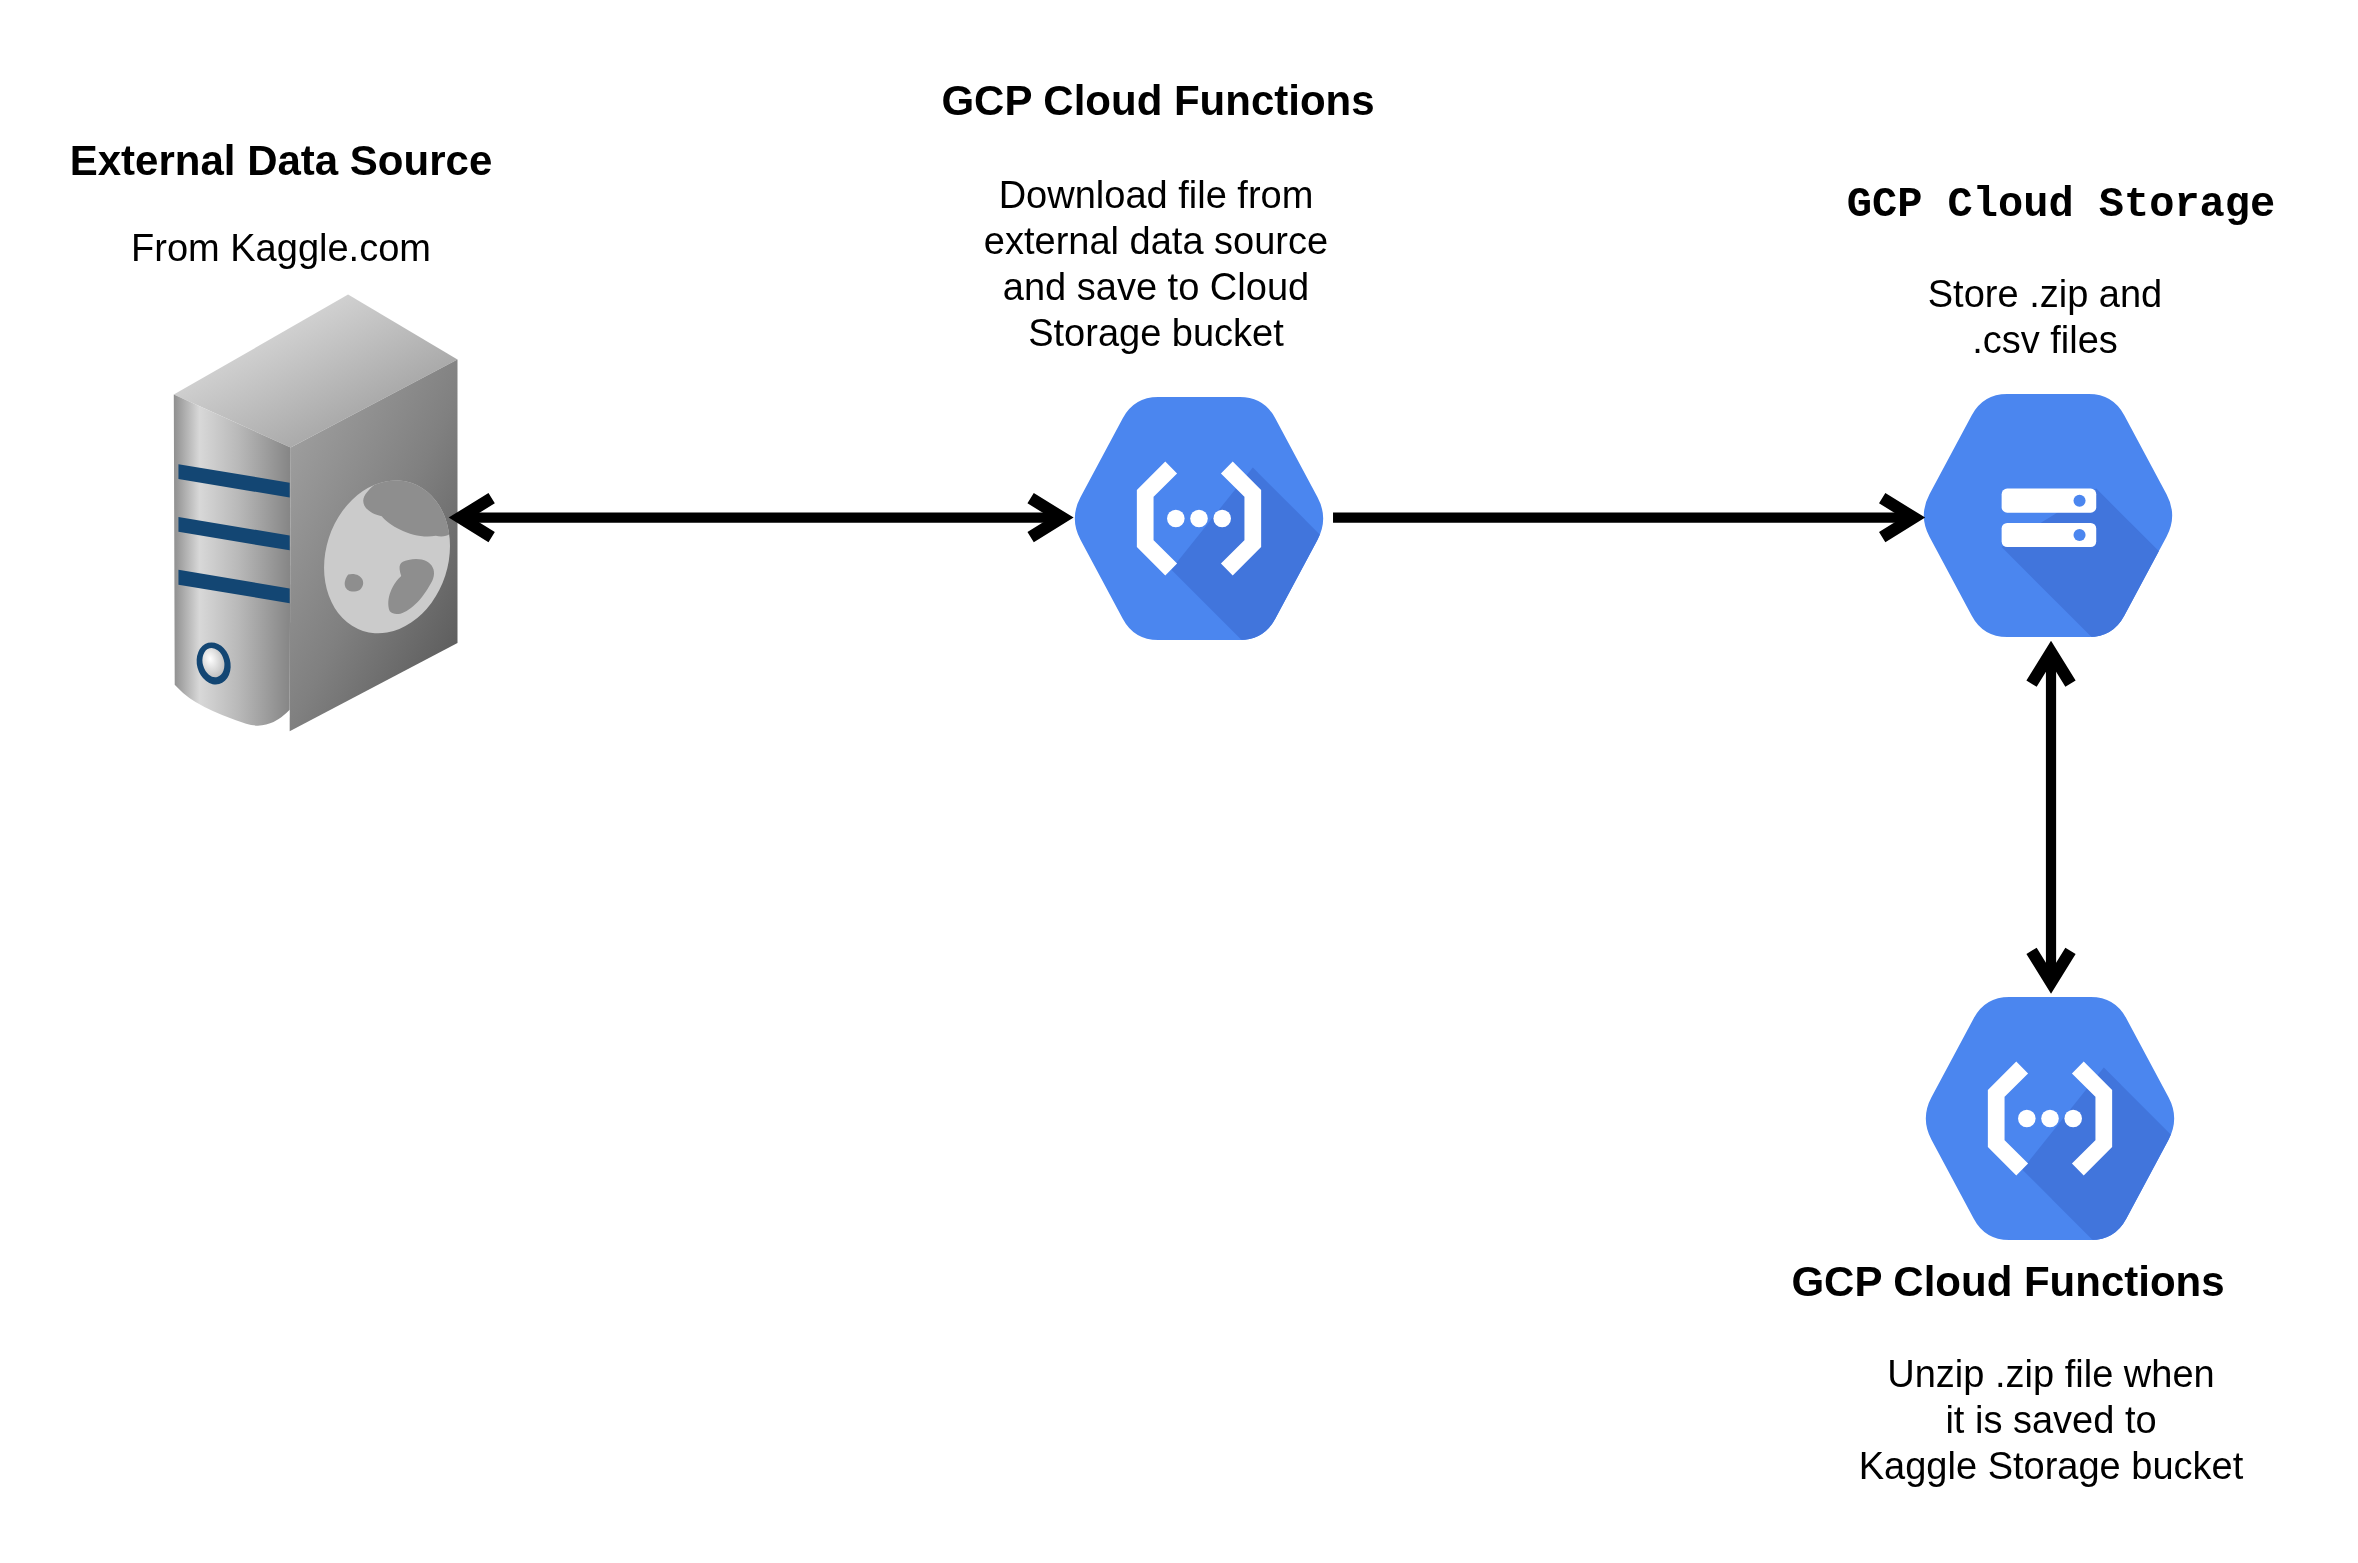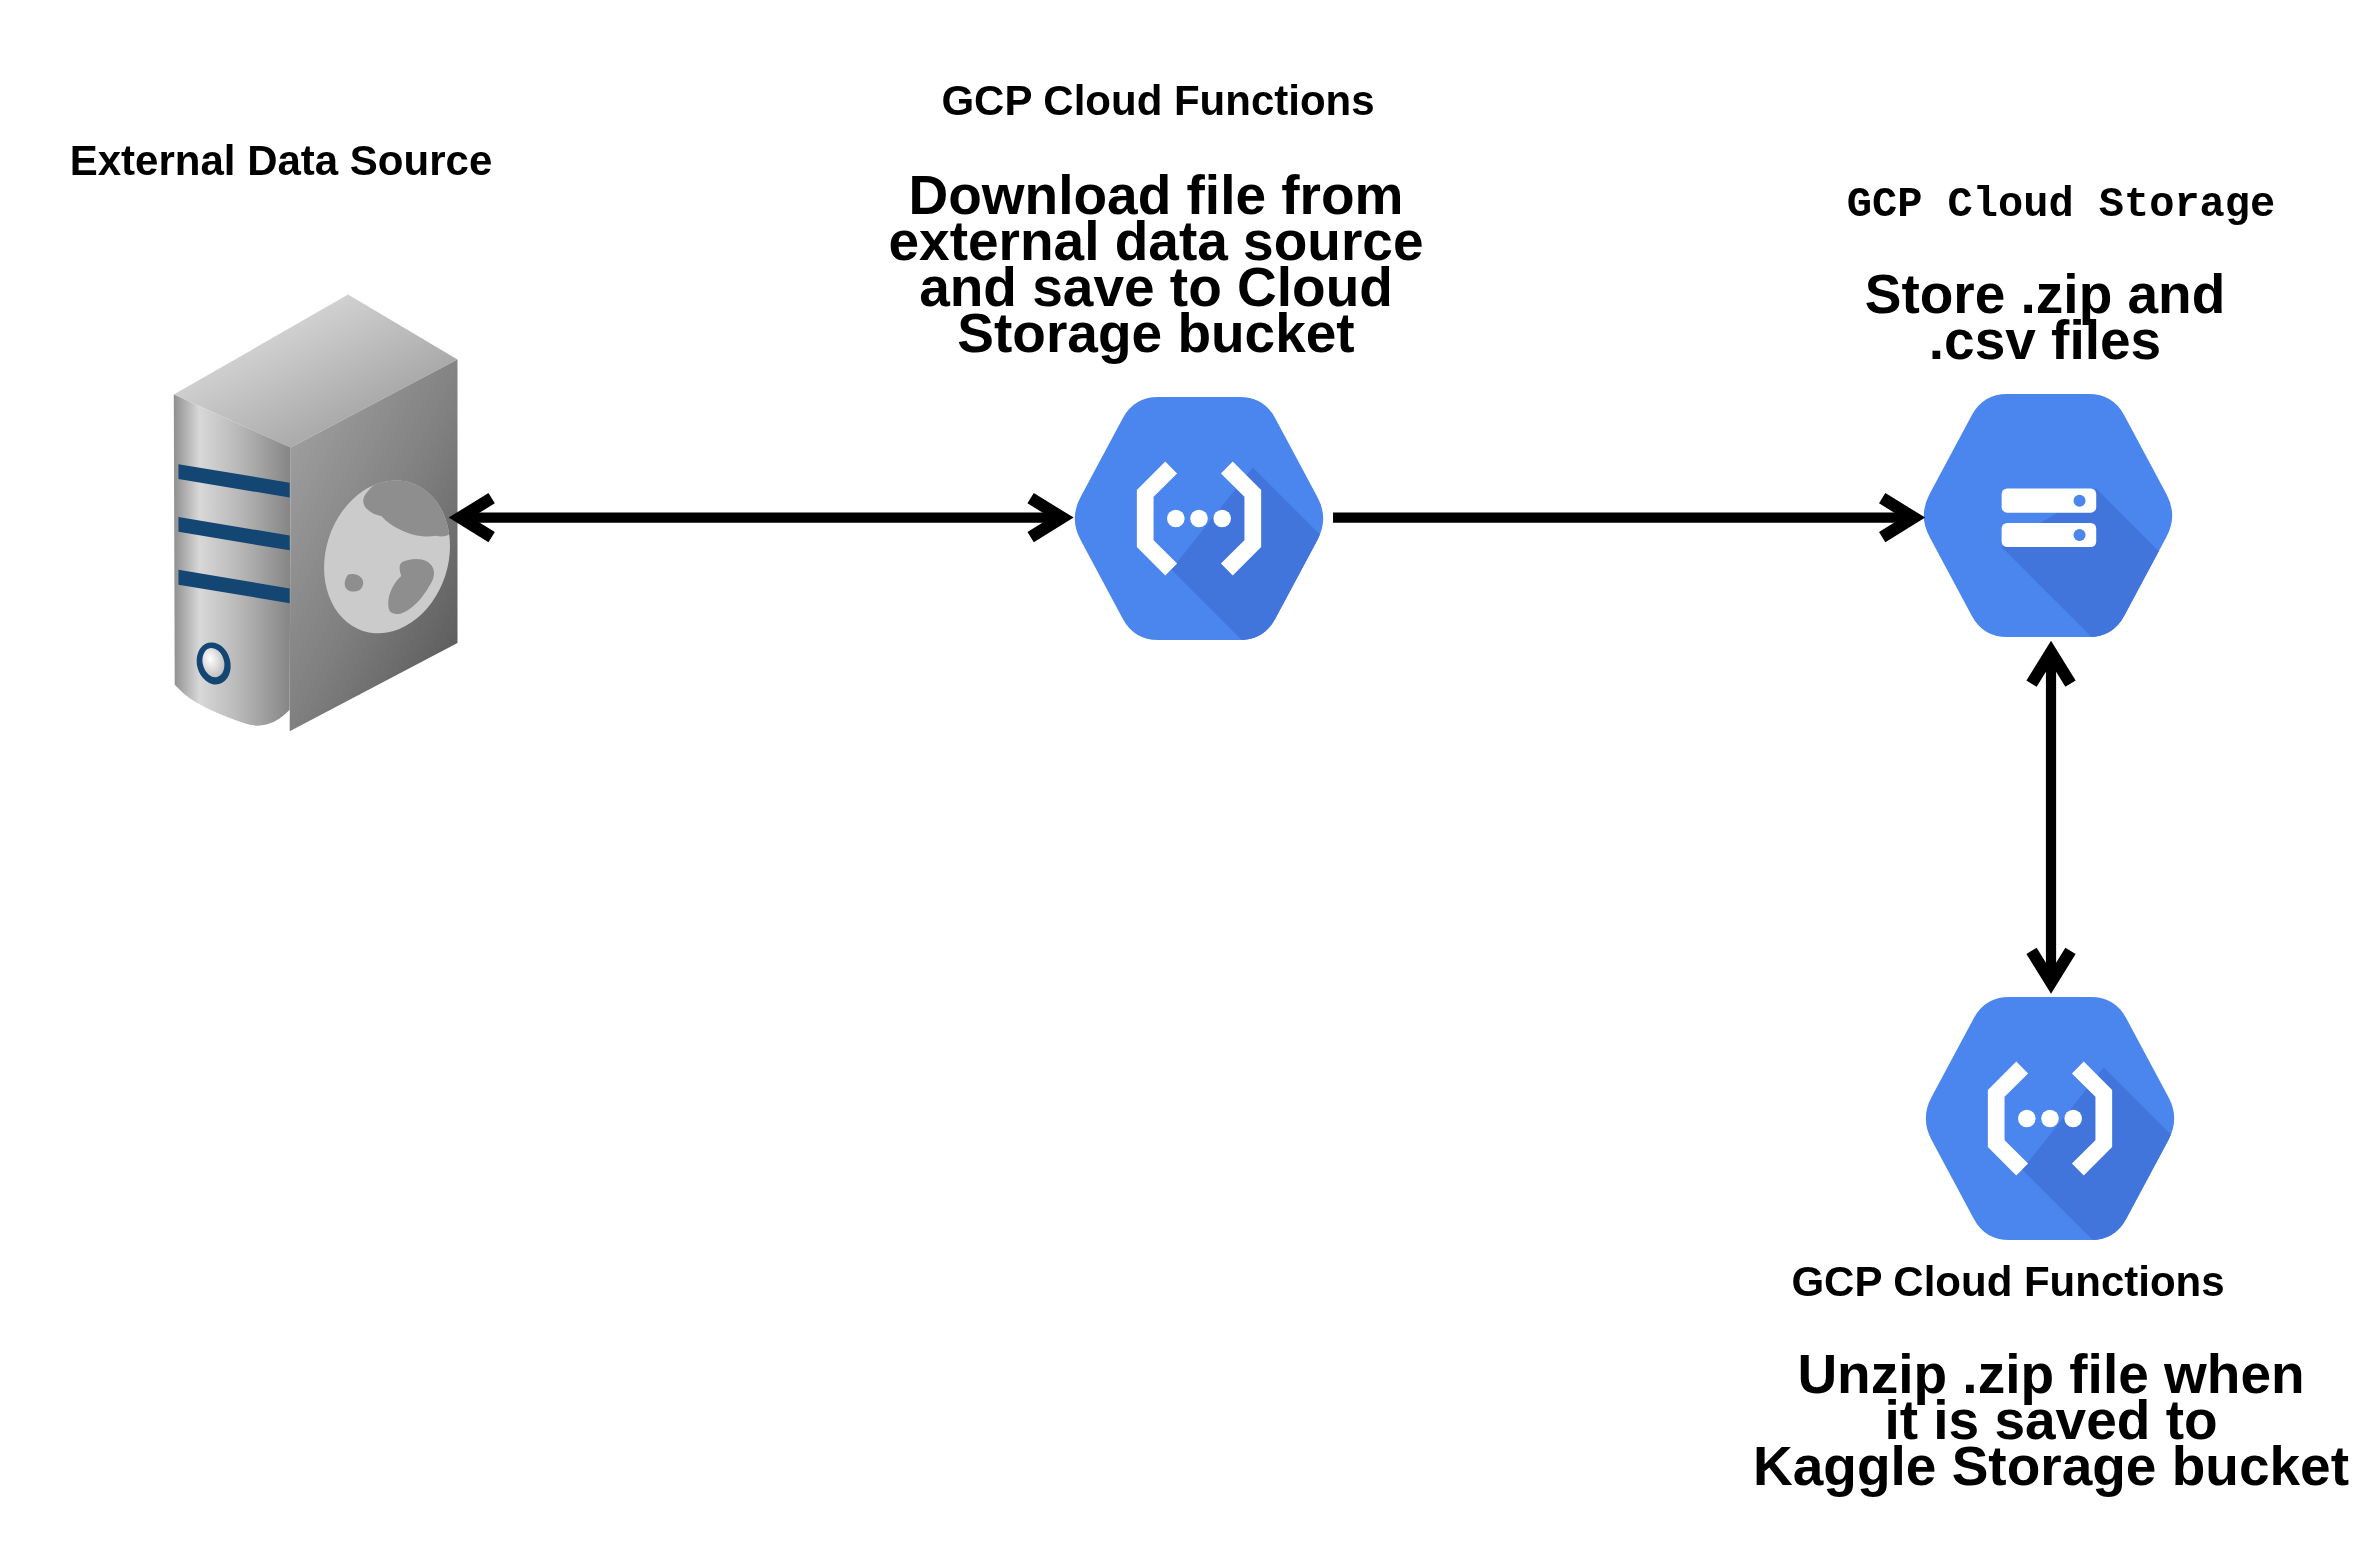--- a/index.html
+++ b/index.html
@@ -21,22 +21,22 @@
     transform: translateX(-50%);
     text-align: center;
     white-space: nowrap;
   }
   .node-title {
     font-size: 42px;
     font-weight: bold;
     line-height: 48px;
   }
   .node-desc {
-    font-size: 55px;
-    font-weight: bold;
+    font-size: 38px;
+    font-weight: normal;
     line-height: 46px;
   }
   .node-desc span { display: block; }
   .icon-abs { position: absolute; }
   #arrow-layer {
     position: absolute;
     left: 0; top: 0;
     width: 2359px; height: 1564px;
   }
   .arrow-shaft {
@@ -51,20 +51,21 @@
     stroke-linejoin: miter;
     stroke-linecap: butt;
   }
 </style>
 </head>
 <body>
 
 <div id="canvas">
 
   <div class="label node-title" style="left:281px; top:137px;">External Data Source</div>
+  <div class="label node-desc" style="left:281px; top:225px;">From Kaggle.com</div>
 
   <svg class="icon-abs" style="left:158px; top:288px;" width="306" height="445" viewBox="0 0 330 480" aria-hidden="true">
     <defs>
       <linearGradient id="topg" x1="0" y1="0" x2="1" y2="1">
         <stop offset="0" stop-color="#ededed"></stop>
         <stop offset="1" stop-color="#8f8f8f"></stop>
       </linearGradient>
       <linearGradient id="frontg" x1="0" y1="0" x2="1" y2="0">
         <stop offset="0" stop-color="#8f8f8f"></stop>
         <stop offset="0.22" stop-color="#d8d8d8"></stop>

